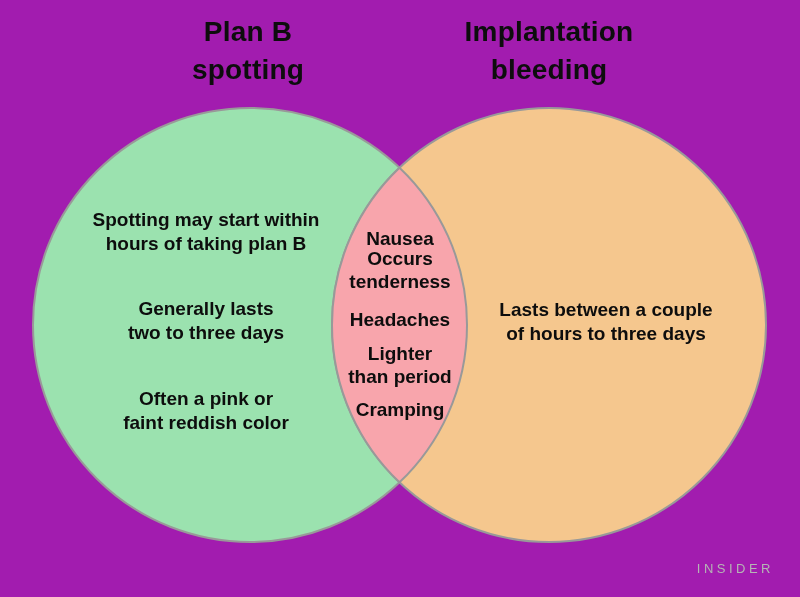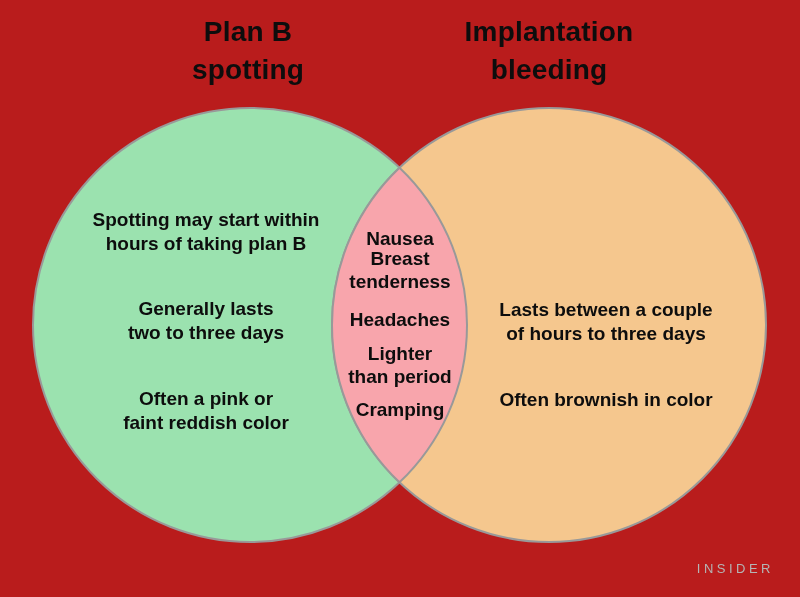--- a/index.html
+++ b/index.html
@@ -5,21 +5,21 @@
   html, body {
     margin: 0;
     padding: 0;
     background: #ffffff;
     font-family: "Liberation Sans", sans-serif;
   }
   .canvas {
     position: relative;
     width: 800px;
     height: 597px;
-    background: #b91c1c;
+    background: #a21caf;
     overflow: hidden;
   }
   .venn-svg {
     position: absolute;
     left: 0;
     top: 0;
   }
   .title {
     position: absolute;
     width: 300px;
@@ -92,26 +92,25 @@
 bleeding</div>
 
   <div class="item side-item left-side l1">Spotting may start within
 hours of taking plan B</div>
   <div class="item side-item left-side l3">Often a pink or
 faint reddish color</div>
   <div class="item side-item left-side l2">Generally lasts
 two to three days</div>
 
   <div class="item mid-item m1">Nausea</div>
-  <div class="item mid-item m2">Breast
+  <div class="item mid-item m2">Occurs
 tenderness</div>
   <div class="item mid-item m4">Lighter
 than period</div>
   <div class="item mid-item m3">Headaches</div>
   <div class="item mid-item m5">Cramping</div>
 
   <div class="item side-item right-side r2">Lasts between a couple
 of hours to three days</div>
-  <div class="item side-item right-side r3">Often brownish in color</div>
 
   <div class="watermark">INSIDER</div>
 
 </div>
 
 </body></html>

